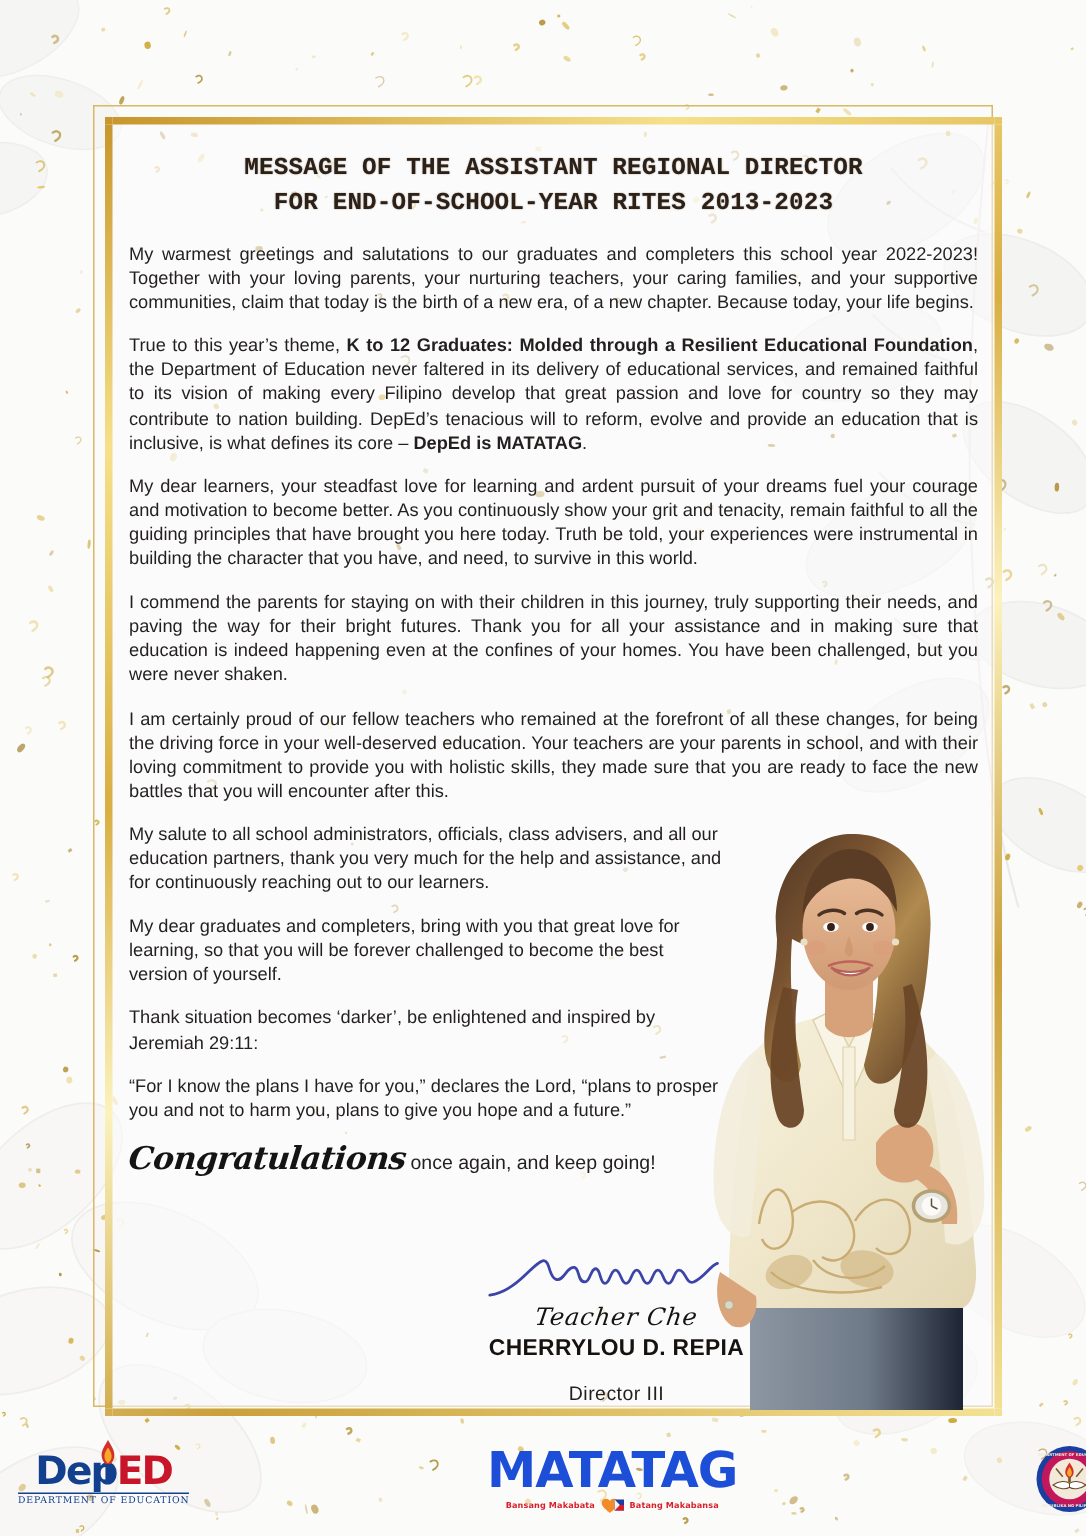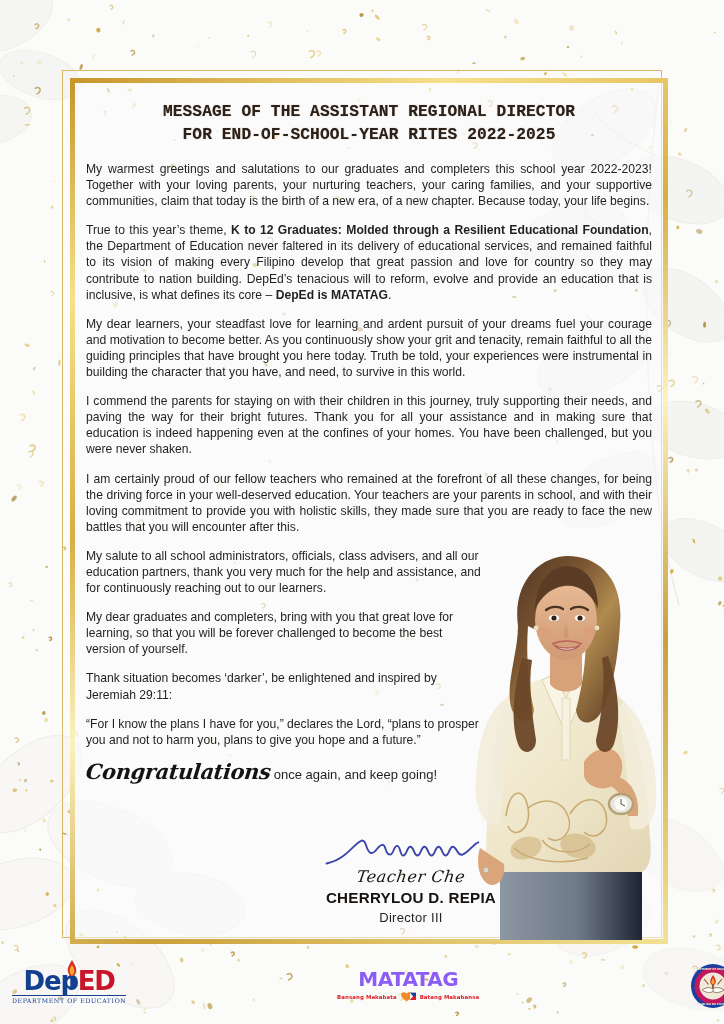--- a/index.html
+++ b/index.html
@@ -154,21 +154,21 @@
     font-family: "Liberation Sans", sans-serif;
     font-weight: bold;
     font-size: 15.2px;
     letter-spacing: .25px;
     color: #16120f;
   }
   .sig-role {
     font-family: "Liberation Sans", sans-serif;
     font-size: 13px;
     color: #221f1e;
-    margin-top: 4px;
+    margin-top: 14px;
     letter-spacing: .3px;
   }
 
   
   .portrait {
     position: absolute;
     left: 466px; top: 548px;
     width: 202px; height: 392px;
     z-index: 5;
     pointer-events: none;
@@ -205,23 +205,23 @@
     color: #133f8f;
     margin-top: 1px;
     border-top: 1px solid #133f8f;
     padding-top: 1px;
   }
 
   .logo-matatag { display: flex; flex-direction: column; align-items: center; }
   .matatag-word {
     font-family: "DejaVu Sans", sans-serif;
     font-weight: bold;
-    font-size: 20px;
+    font-size: 33px;
     letter-spacing: -.6px;
-    color: #8b5cf6;
+    color: #1d4ed8;
     line-height: 1;
   }
   .matatag-taglines {
     display: flex; align-items: center; gap: 3px;
     margin-top: 2px;
   }
   .matatag-taglines span {
     font-family: "DejaVu Sans", sans-serif;
     font-size: 5.4px;
     font-weight: bold;
@@ -619,21 +619,21 @@
     <circle cx="20" cy="322" r="3" fill="#dcd6c6" stroke="#b9ae8c" stroke-width="1"></circle>
 
     <path d="M56 110 C48 140, 44 172, 52 196 C56 208, 70 206, 70 192 C66 166, 62 136, 66 112 Z" fill="#6b4728" opacity=".95"></path>
     <path d="M142 108 C152 138, 156 172, 148 196 C144 208, 130 206, 130 192 C136 166, 140 134, 136 110 Z" fill="#6b4728" opacity=".95"></path>
   </svg>
 
   <div class="content">
 
     <h1 class="doc-title">
       <span>MESSAGE OF THE ASSISTANT REGIONAL DIRECTOR</span>
-      <span class="l2">FOR END-OF-SCHOOL-YEAR RITES 2022-2025</span>
+      <span class="l2">FOR END-OF-SCHOOL-YEAR RITES 2013-2023</span>
     </h1>
 
     <div class="body-col">
 
       <p class="para">My warmest greetings and salutations to our graduates and completers this school year 2022-2023! Together with your loving parents, your nurturing teachers, your caring families, and your supportive communities, claim that today is the birth of a new era, of a new chapter. Because today, your life begins.</p>
 
       <p class="para"><span>True to this year’s theme, </span><b>K to 12 Graduates: Molded through a Resilient Educational Foundation</b><span>, the Department of Education never faltered in its delivery of educational services, and remained faithful to its vision of making every Filipino develop that great passion and love for country so they may contribute to nation building. DepEd’s tenacious will to reform, evolve and provide an education that is inclusive, is what defines its core – </span><b>DepEd is MATATAG</b><span>.</span></p>
 
       <p class="para">My dear learners, your steadfast love for learning and ardent pursuit of your dreams fuel your courage and motivation to become better. As you continuously show your grit and tenacity, remain faithful to all the guiding principles that have brought you here today. Truth be told, your experiences were instrumental in building the character that you have, and need, to survive in this world.</p>
 

